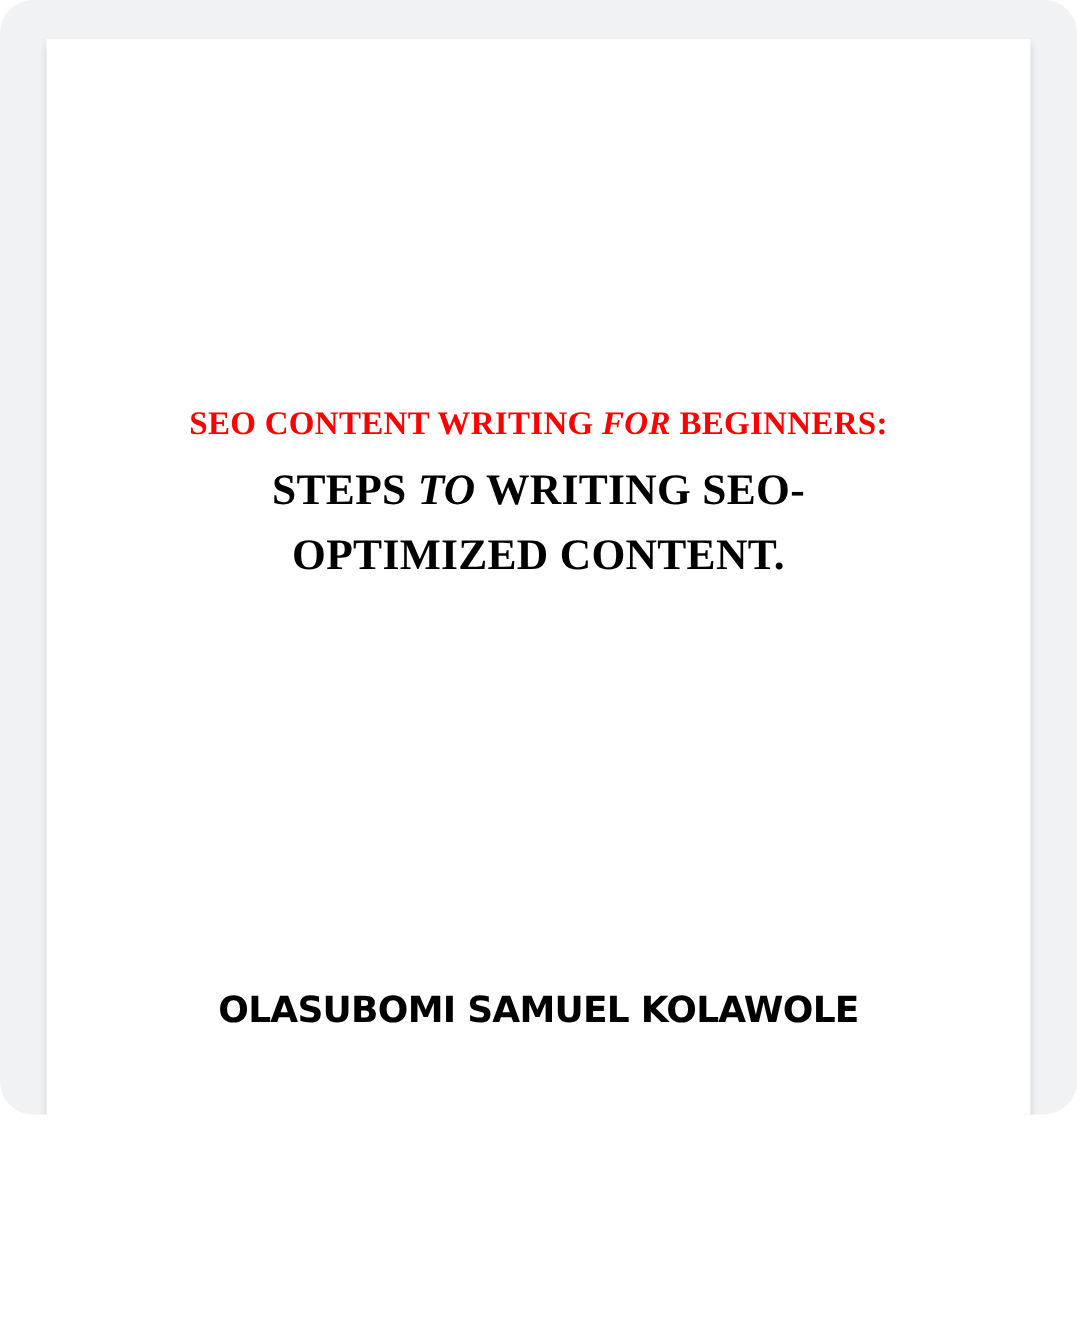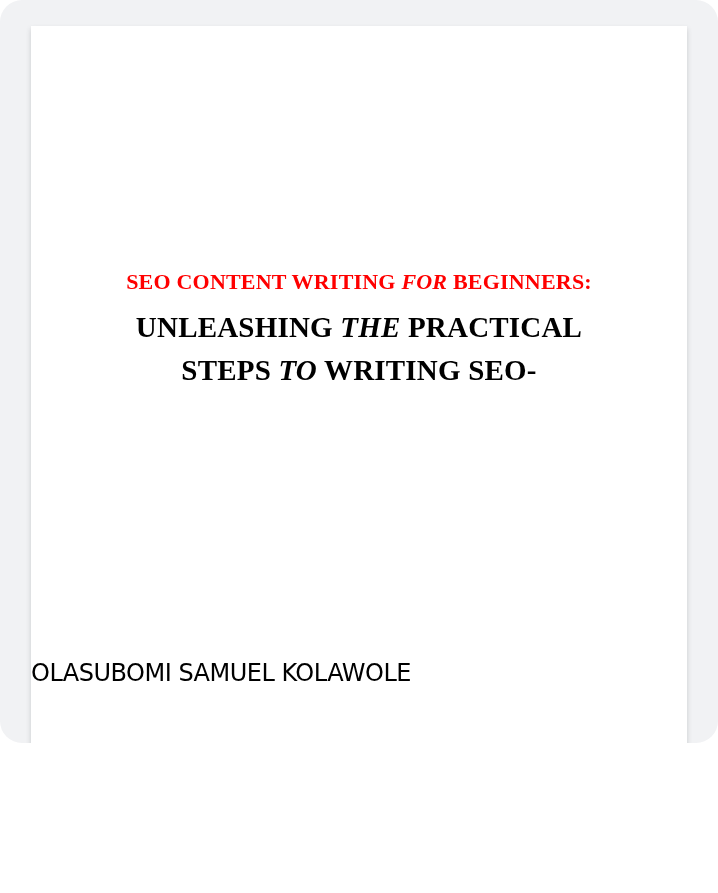--- a/index.html
+++ b/index.html
@@ -54,41 +54,41 @@
     font-weight: bold;
     line-height: 43px;
     letter-spacing: 0.2px;
     color: #000000;
   }
   .author {
     position: absolute;
     top: 632px;
     left: 0;
     right: 0;
-    text-align: left;
+    text-align: center;
     font-family: "DejaVu Sans", sans-serif;
     font-size: 24px;
-    font-weight: normal;
+    font-weight: bold;
     line-height: 30px;
     letter-spacing: -0.5px;
     color: #000000;
   }
   .italic { font-style: italic; }
 </style>
 </head>
 <body>
 
 <div class="canvas" style="background-color: rgb(241, 242, 244);">
 
   <div class="sheet" style="background-color: rgb(255, 255, 255);">
 
     <div class="heading" style="color: rgb(255, 0, 0);"><span>SEO CONTENT WRITING </span><span class="italic">FOR</span><span> BEGINNERS:</span></div>
 
     <div class="title" style="color: rgb(0, 0, 0);">
-        <div><span>UNLEASHING </span><span class="italic">THE</span><span> PRACTICAL</span></div>
         <div><span>STEPS </span><span class="italic">TO</span><span> WRITING SEO-</span></div>
+        <div><span>OPTIMIZED CONTENT.</span></div>
       </div>
 
     <div class="author" style="color: rgb(0, 0, 0);">OLASUBOMI SAMUEL KOLAWOLE</div>
   </div>
 
   <div class="sheet next" style="background-color: rgb(255, 255, 255);"></div>
 </div>
 
 </body></html>

